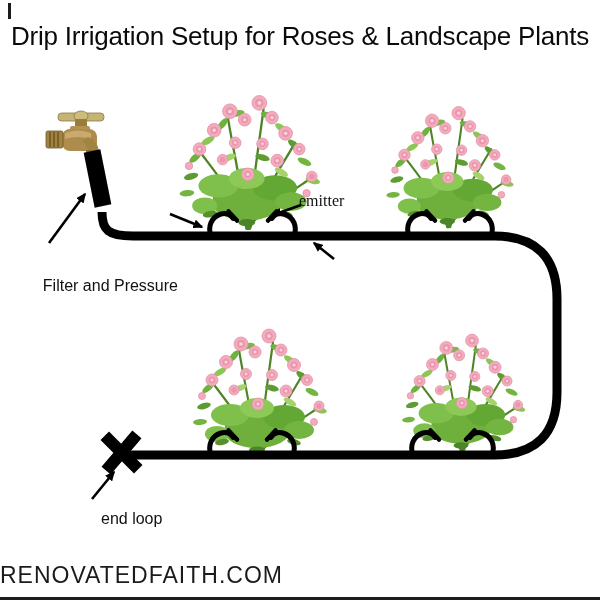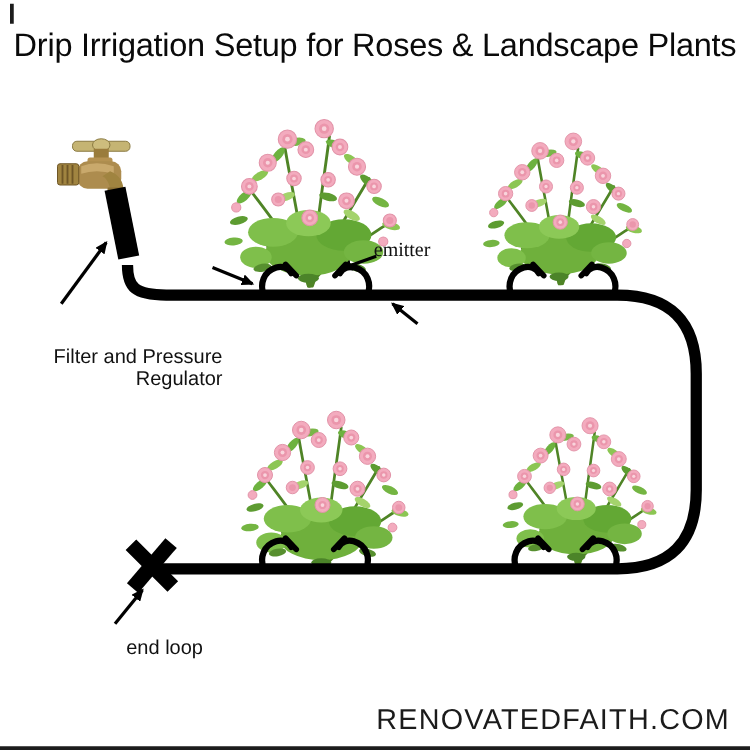--- a/index.html
+++ b/index.html
@@ -11,21 +11,21 @@
     position:absolute;top:21px;left:0;width:600px;text-align:center;
     font-size:26px;font-weight:500;letter-spacing:-0.2px;color:#0a0a0a;
   }
   .lbl{position:absolute;font-size:16px;color:#111;white-space:nowrap;}
   .lbl-quarter{left:121px;top:196px;}
   .lbl-emitter{left:299px;top:192px;font-family:Liberation Serif, serif;}
   .lbl-filter{left:18px;top:245px;width:160px;text-align:right;line-height:18px;margin-top:32px;}
   .lbl-half{left:326px;top:252px;}
   .lbl-endloop{left:73px;top:510px;margin-left:28px;}
   .watermark{
-    position:absolute;top:562px;left:0;width:584px;text-align:right;
+    position:absolute;top:562px;left:0;width:584px;text-align:left;
     font-size:23px;letter-spacing:1px;color:#1b1b1b;
   }
   .frame-bottom{position:absolute;left:0;top:597px;width:600px;height:3px;background:#1c1c1c;}
   .frame-tick{position:absolute;left:8px;top:3px;width:3px;height:16px;background:#1c1c1c;}
   svg{position:absolute;left:0;top:0;}
 </style>
 </head>
 <body>
 
 <div class="canvas">
@@ -205,21 +205,20 @@
       <line x1="301" y1="205" x2="273" y2="215" marker-end="url(#arrow)"></line>
       <line x1="334" y1="259" x2="314" y2="243" marker-end="url(#arrow)"></line>
       <line x1="49" y1="243" x2="85" y2="194" marker-end="url(#arrow)"></line>
       <line x1="92" y1="499" x2="114" y2="472" marker-end="url(#arrow)"></line>
     </g>
   </svg>
 
   <div class="lbl lbl-emitter">emitter</div>
   <div class="lbl lbl-filter">
     <div>Filter and Pressure</div>
-    <div>Regulator</div>
   </div>
   <div class="lbl lbl-endloop">end loop</div>
 
   <div class="watermark">RENOVATEDFAITH.COM</div>
 
   <div class="frame-tick"></div>
   <div class="frame-bottom"></div>
 </div>
 
 </body></html>

